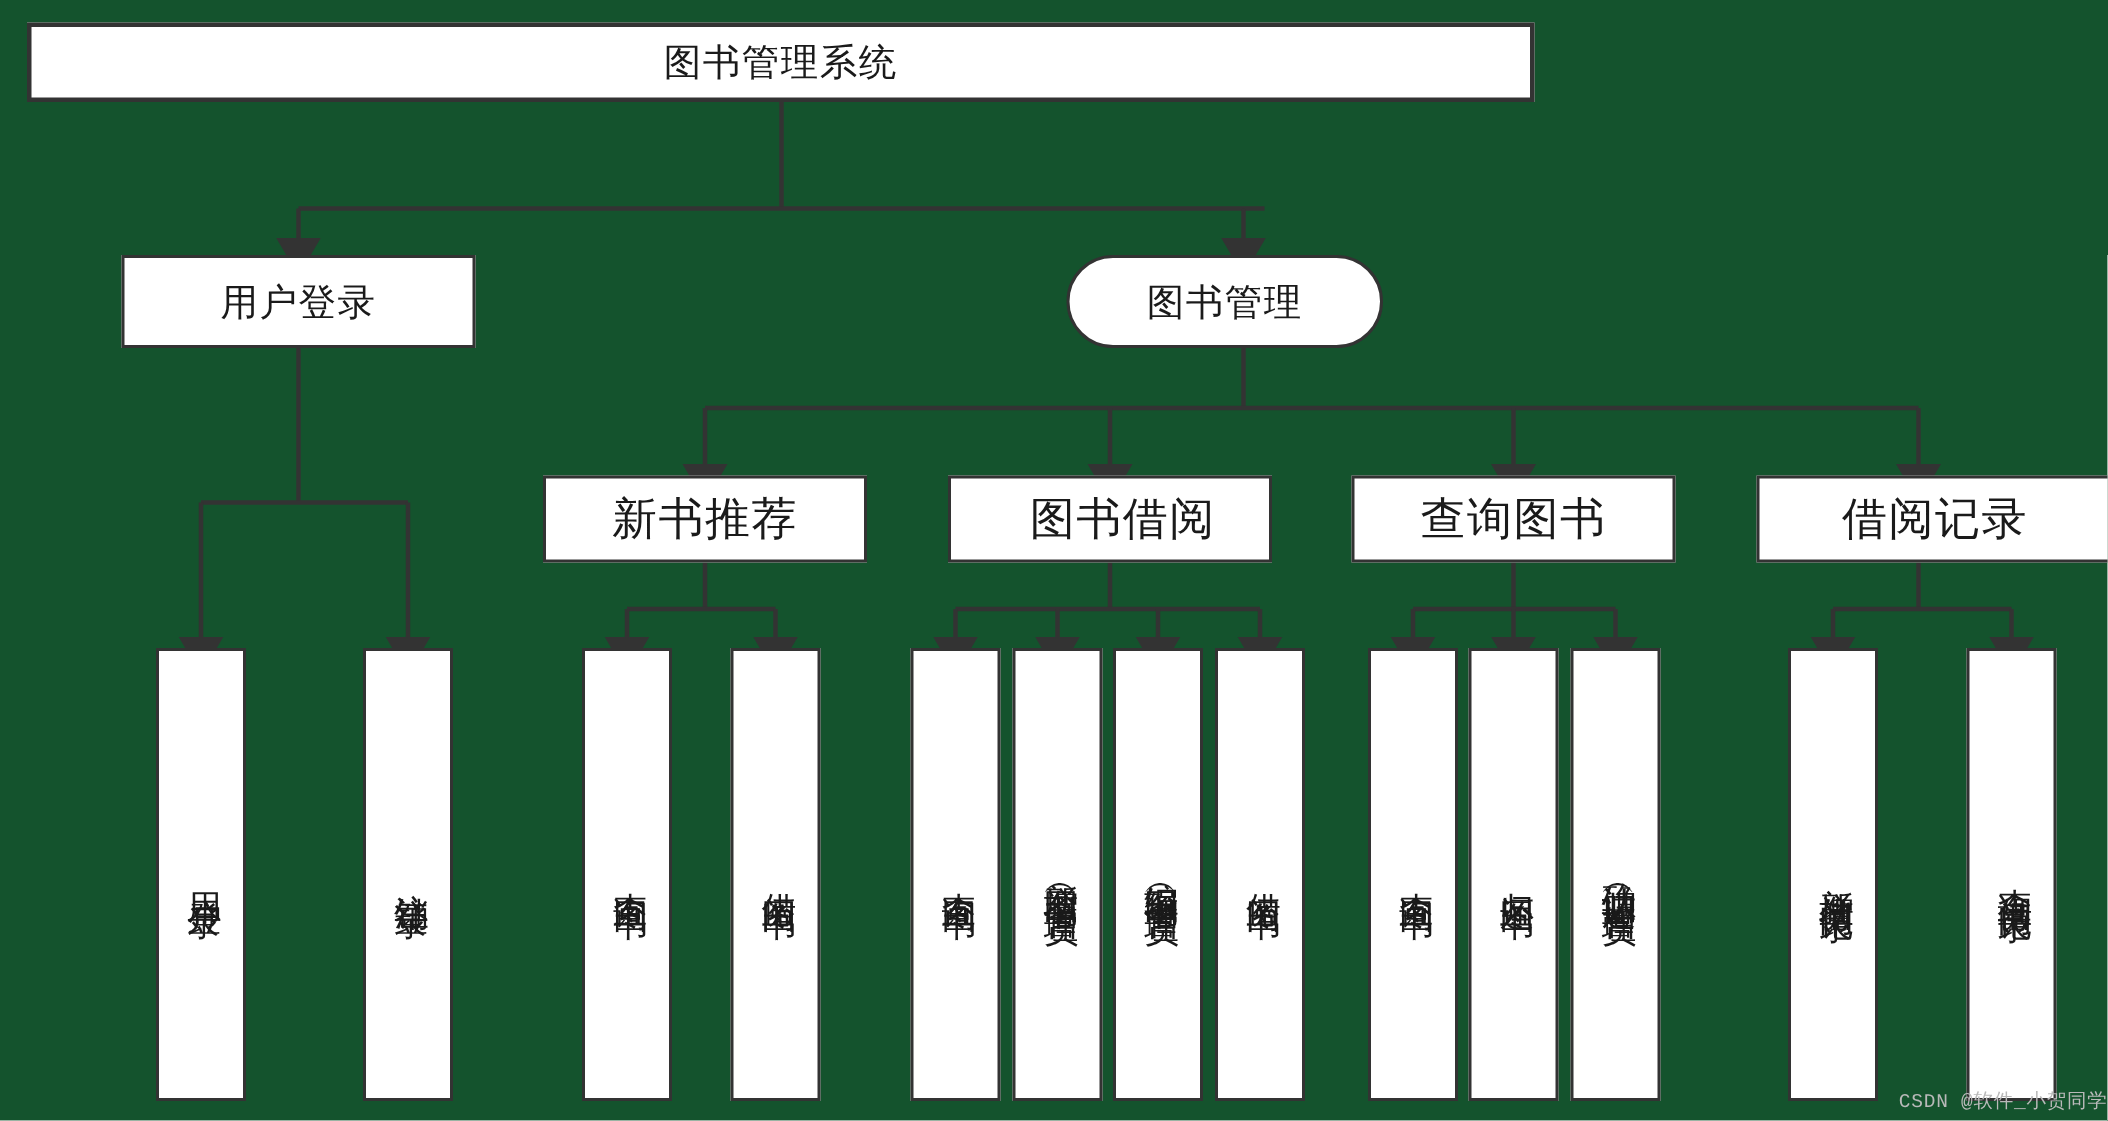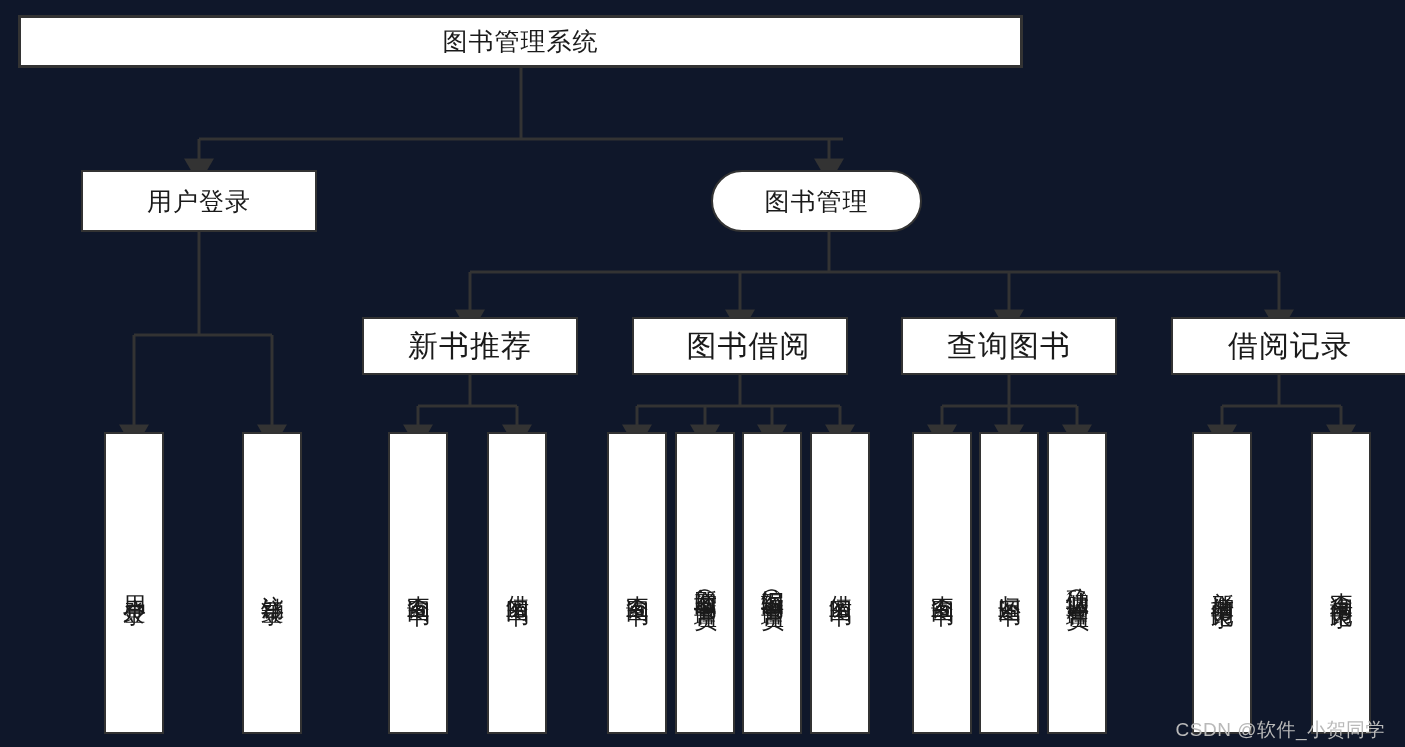--- a/index.html
+++ b/index.html
@@ -1,35 +1,35 @@
 <!DOCTYPE html>
 <html><head>
 <meta charset="utf-8">
 <style>
   html,body{margin:0;padding:0;background:#ffffff;}
   body{width:1405px;height:747px;overflow:hidden;
        font-family:"Liberation Sans","DejaVu Sans",sans-serif;}
-  #stage{position:relative;width:1405px;height:747px;background:#0f172a;}
+  #stage{position:relative;width:1405px;height:747px;background:#14532d;font-family:Liberation Mono, monospace;}
   #wires{position:absolute;left:0;top:0;width:1405px;height:747px;}
 
   .node{position:absolute;box-sizing:border-box;background:#ffffff;
         border:2.5px solid #333333;display:flex;align-items:center;
         justify-content:center;color:#1a1a1a;}
   .node.root{border-width:3px;}
   .node.h{font-size:25px;letter-spacing:1px;}
   .node.h3{font-size:30px;letter-spacing:1px;}
 
   .leaf{position:absolute;box-sizing:border-box;background:#ffffff;
         border:2.5px solid #333333;display:flex;align-items:center;
         justify-content:center;overflow:hidden;}
   .vtext{writing-mode:vertical-rl;text-orientation:upright;
          font-size:23px;line-height:1.12;letter-spacing:3px;
          color:#1a1a1a;white-space:nowrap;}
 
-  .wm{position:absolute;right:20px;bottom:4px;font-size:19px;
+  .wm{position:absolute;right:0;bottom:4px;font-size:13px;
       color:#b9b9b9;letter-spacing:0.5px;white-space:nowrap;}
 </style>
 </head>
 <body>
 
 <div id="stage">
 
   <svg id="wires" viewBox="0 0 1405 747" xmlns="http://www.w3.org/2000/svg">
     <defs>
       <marker id="arw" markerWidth="11" markerHeight="11" refX="1.2" refY="5" orient="auto" markerUnits="strokeWidth">

